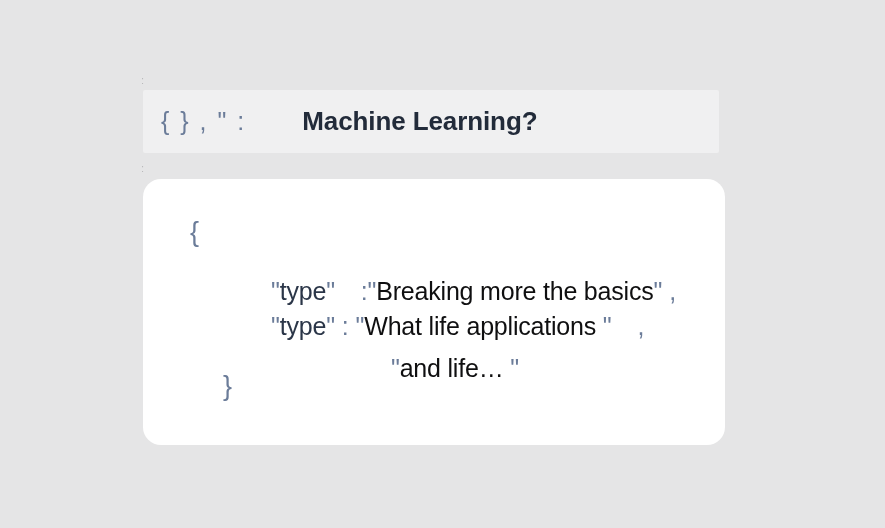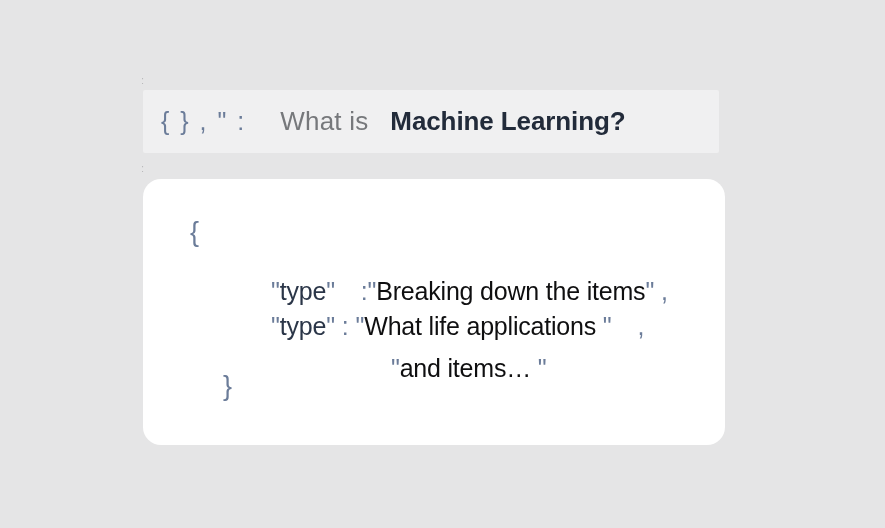--- a/index.html
+++ b/index.html
@@ -134,42 +134,41 @@
 <body>
 
 <div class="stage">
 
   <div class="tick-mark tick-header">:</div>
 
   <div class="header-card">
     <div class="hdr-row">
       <span class="json-deco">{ } , " :</span>
       <span class="hdr-gap"></span>
-      <span class="hdr-light">What is</span>
       <span class="hdr-strong">Machine Learning?</span>
     </div>
   </div>
 
   <div class="tick-mark tick-body">:</div>
 
   <div class="body-card">
     <div class="code-block">
 
       <span class="brace brace-open">{</span>
 
       <div class="code-line line-type">
-        <span class="tok-punct">"</span><span class="tok-key">type</span><span class="tok-punct">"</span><span class="sp-lg"></span><span class="tok-punct">:</span><span class="tok-punct">"</span><span class="tok-value">Breaking down the items</span><span class="tok-punct">"</span><span class="sp-sm"></span><span class="tok-punct">,</span>
+        <span class="tok-punct">"</span><span class="tok-key">type</span><span class="tok-punct">"</span><span class="sp-lg"></span><span class="tok-punct">:</span><span class="tok-punct">"</span><span class="tok-value">Breaking more the basics</span><span class="tok-punct">"</span><span class="sp-sm"></span><span class="tok-punct">,</span>
       </div>
 
       <div class="code-line line-items">
         <span class="tok-punct">"</span><span class="tok-key">type</span><span class="tok-punct">"</span><span class="sp-sm"></span><span class="tok-punct">:</span><span class="sp-sm"></span><span class="tok-punct">"</span><span class="tok-value">What life applications </span><span class="tok-punct">"</span><span class="sp-lg"></span><span class="tok-punct">,</span>
       </div>
 
       <div class="code-line line-more">
-        <span class="tok-punct">"</span><span class="tok-value">and items… </span><span class="tok-punct">"</span>
+        <span class="tok-punct">"</span><span class="tok-value">and life… </span><span class="tok-punct">"</span>
       </div>
 
       <span class="brace brace-close">}</span>
 
     </div>
   </div>
 
 </div>
 
 </body></html>

